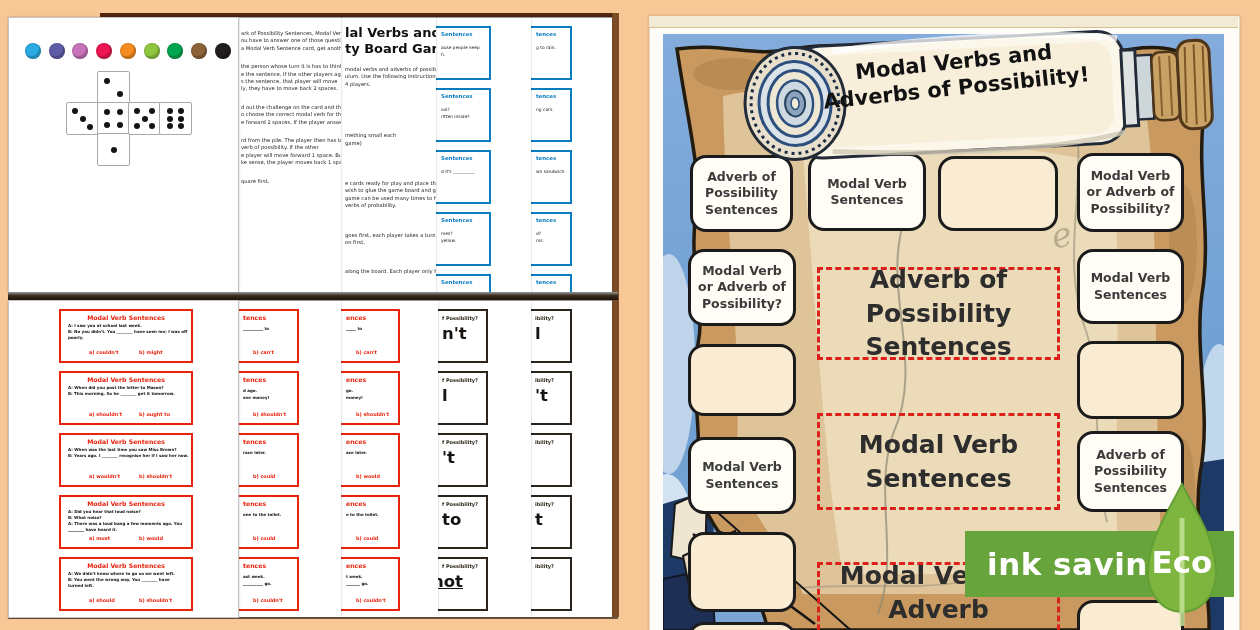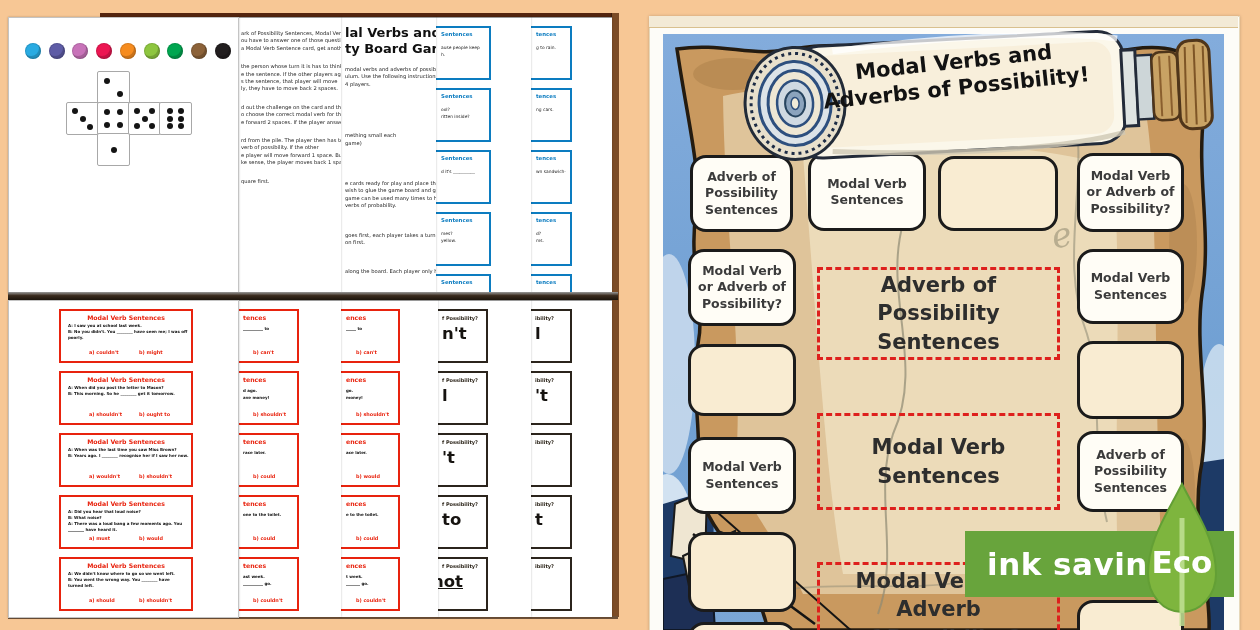--- a/index.html
+++ b/index.html
@@ -31,21 +31,21 @@
   .khead{position:absolute;top:4px;font-size:5px;font-weight:bold;color:#2a2217;white-space:nowrap;}
   .kword{position:absolute;top:13px;font-size:16.5px;font-weight:bold;color:#161310;white-space:nowrap;}
 
   
   .boardpage{position:absolute;left:649px;top:16px;width:589px;height:614px;background:#fdfcf8;border:1px solid #e6d8bb;box-shadow:0 0 3px rgba(0,0,0,.2);}
   .boardband{position:absolute;left:649px;top:16px;width:589px;height:11px;background:#f3ead6;border-bottom:1px solid #d9c08e;}
   .illus{position:absolute;left:663px;top:34px;width:561px;height:596px;overflow:hidden;background:linear-gradient(180deg,#83acdc 0%,#6f9fd2 60%,#7ba6d4 100%);}
   .mapsvg{position:absolute;left:0;top:0;z-index:5;}
   .space{position:absolute;z-index:20;border:3px solid #1b1b1b;border-radius:16px;background:#fffdf6;display:flex;align-items:center;justify-content:center;text-align:center;font-weight:bold;color:#3b3b3b;font-size:12.5px;line-height:1.3;white-space:pre-line;}
   .space.blank{background:#f9ecd2;}
-  .dashedbox{position:absolute;z-index:20;border:3.5px dashed var(--dashred,#de201d);display:flex;align-items:center;justify-content:center;text-align:center;font-weight:bold;font-size:21px;color:#2d2d2d;line-height:1.35;white-space:pre-line;}
+  .dashedbox{position:absolute;z-index:20;border:3.5px dashed var(--dashred,#de201d);display:flex;align-items:center;justify-content:center;text-align:center;font-weight:bold;font-size:25px;color:#2d2d2d;line-height:1.35;white-space:pre-line;}
   .bottlewrap{position:absolute;left:735px;top:22px;width:480px;height:150px;z-index:25;transform:rotate(-3deg);}
   .bottle-title{position:absolute;left:785px;top:49px;width:340px;z-index:26;transform:rotate(-6deg);text-align:center;font-weight:bold;color:#121212;}
   .bottle-title .l1{font-size:21px;line-height:26px;}
   .bottle-title .l2{font-size:21px;line-height:26px;}
   .eco-bar{position:absolute;left:965px;top:531px;width:269px;height:66px;background:var(--eco,#68a43c);z-index:40;color:#fff;font-size:31px;font-weight:600;line-height:66px;padding-left:22px;box-sizing:border-box;letter-spacing:.5px;}
   .eco-leaf{position:absolute;left:1140px;top:478px;z-index:41;}
   .eco-label{position:absolute;left:1146px;top:544px;width:72px;z-index:42;text-align:center;color:#fff;font-size:31px;font-weight:bold;}
 </style>
 </head>
 <body>

